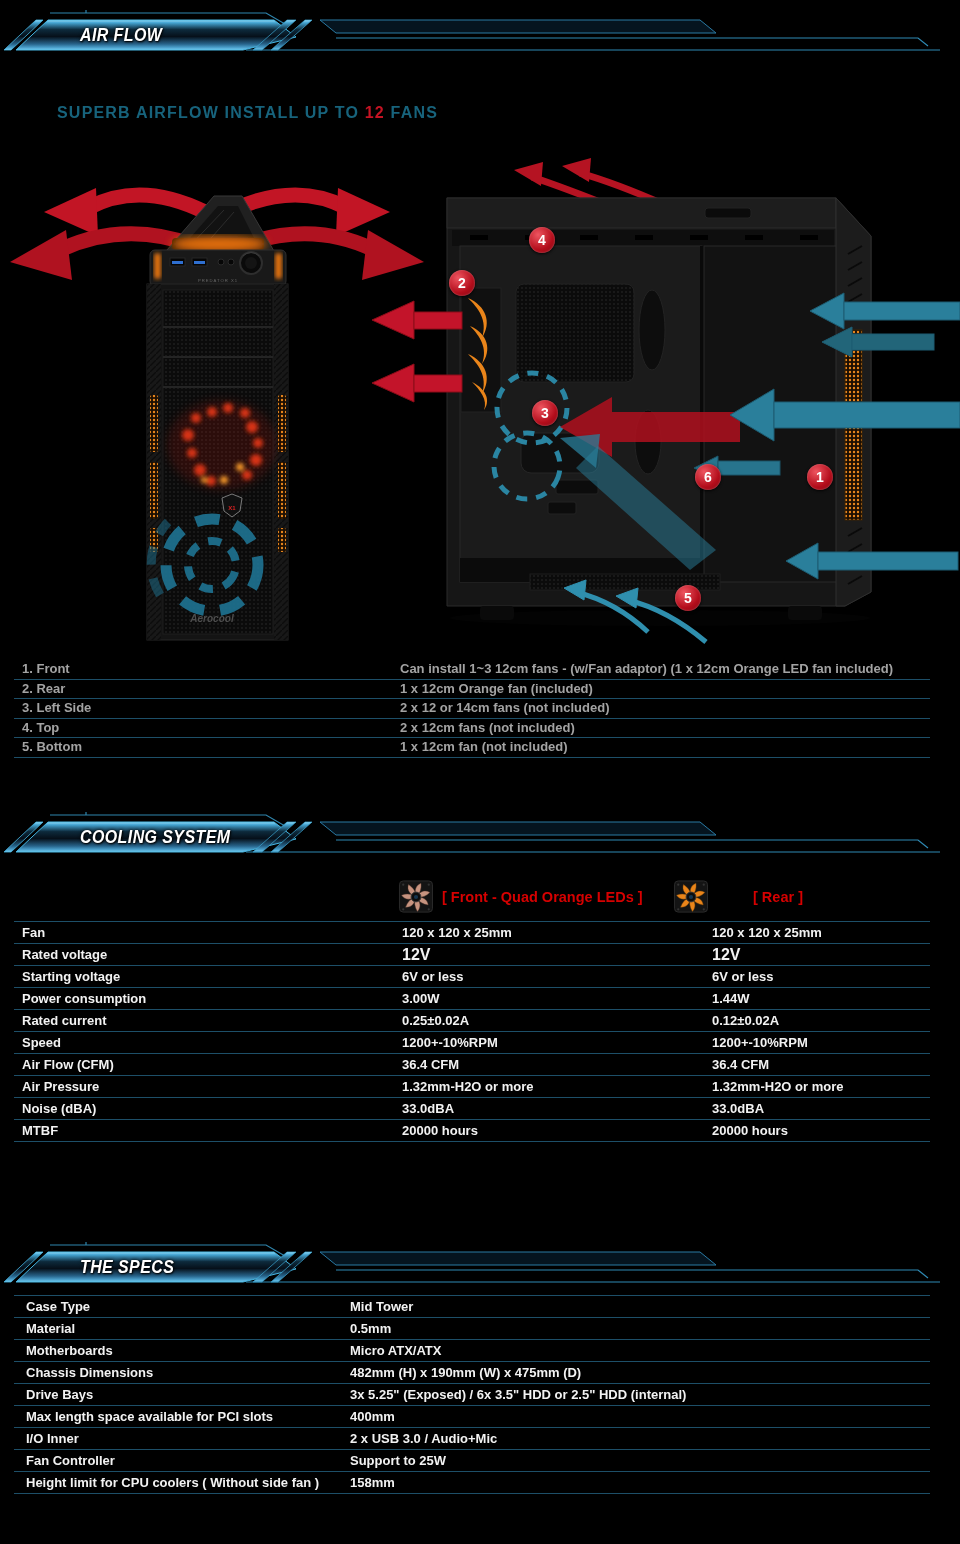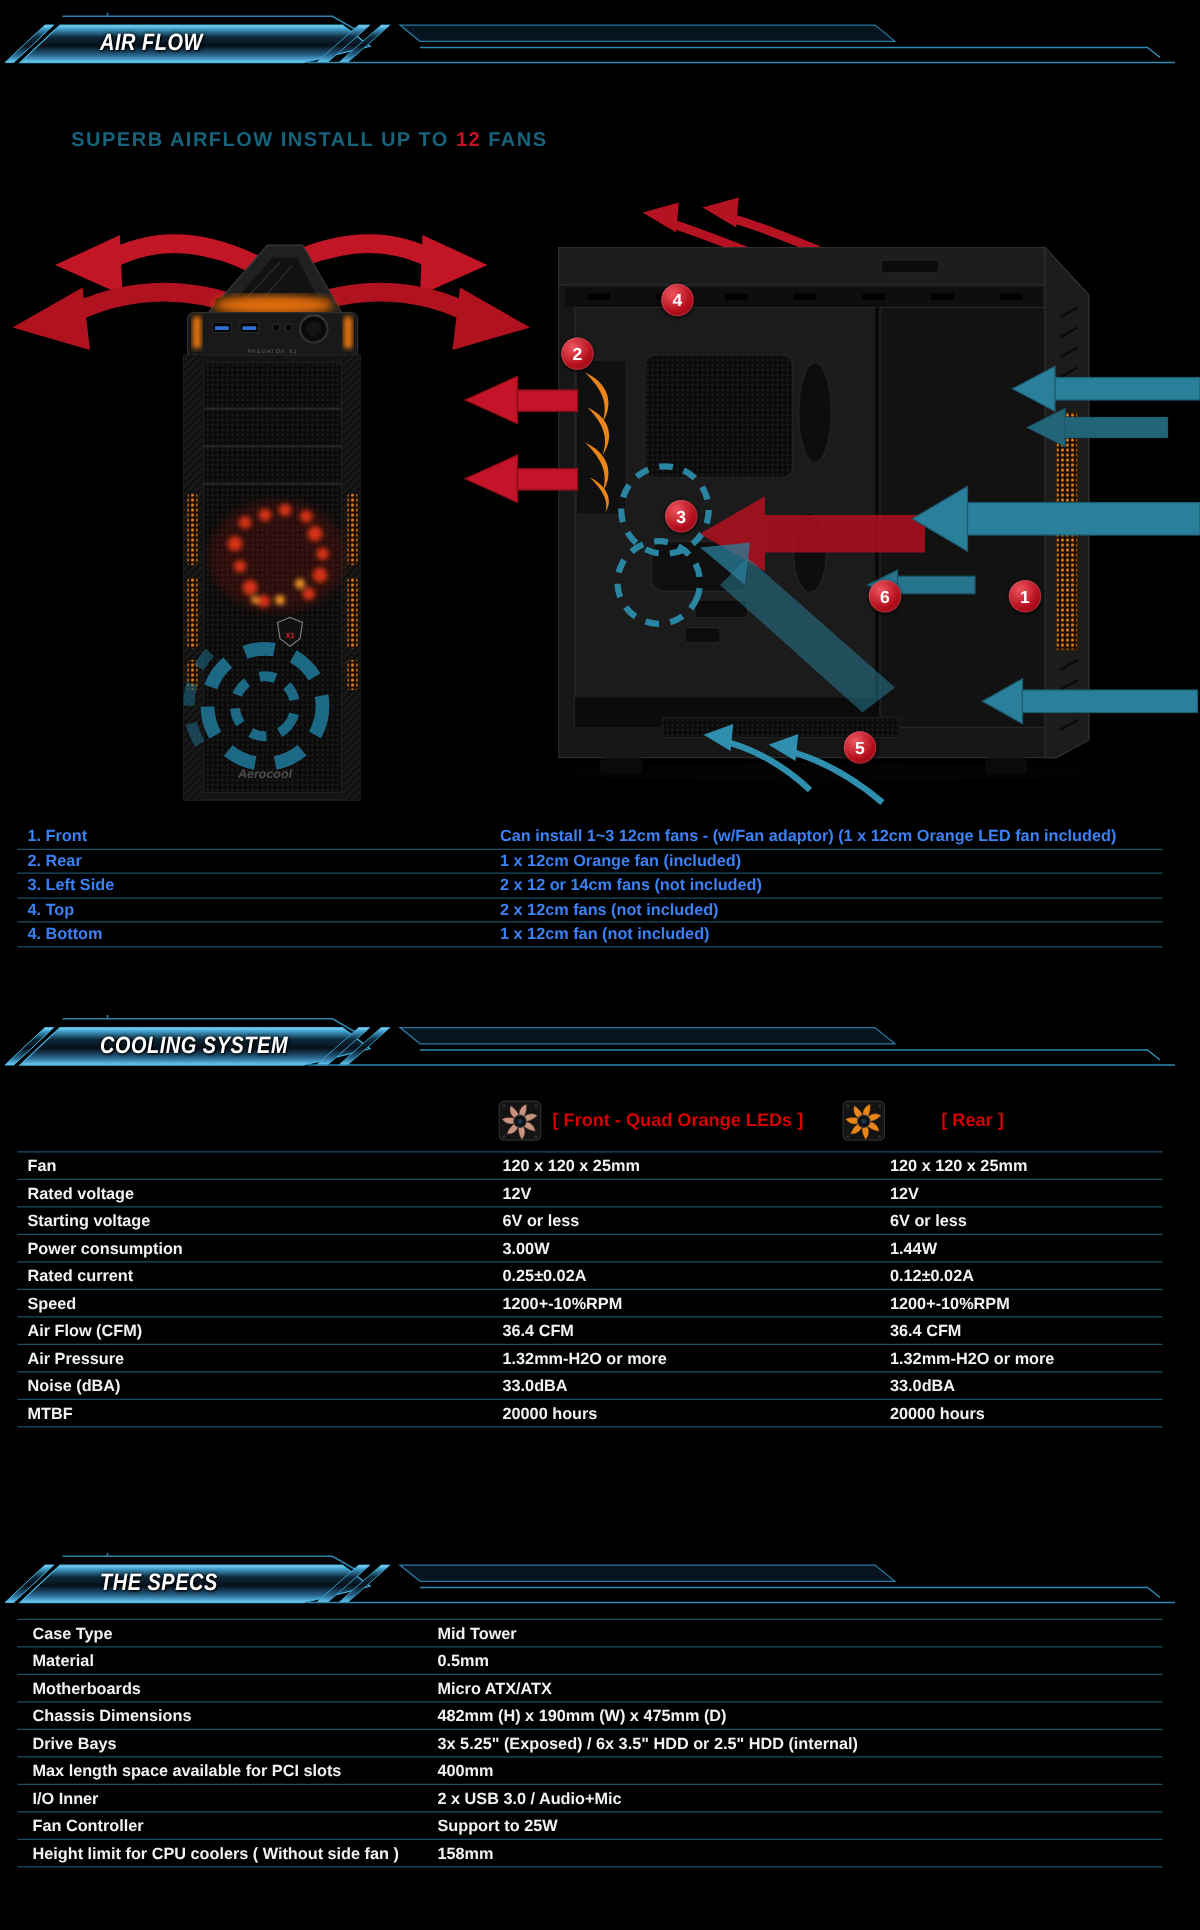--- a/index.html
+++ b/index.html
@@ -19,40 +19,40 @@
   
   .illustration{position:absolute;left:0;top:150px;width:960px;height:510px;}
   .marker{position:absolute;width:26px;height:26px;border-radius:50%;
     background:radial-gradient(circle at 35% 30%,#ee5560,#b30d1b 60%,#7e0712);
     color:#fff;font-size:14px;font-weight:bold;text-align:center;line-height:26px;
     box-shadow:0 1px 3px rgba(0,0,0,.85), inset 0 0 2px rgba(255,255,255,.35);}
 
   
   #airflow-list{position:absolute;left:14px;top:660px;width:916px;}
   .af-row{position:relative;height:18.5px;line-height:18.5px;border-bottom:1px solid #1d4f68;
-    font-size:13px;font-weight:bold;color:#3b82f6;white-space:nowrap;}
+    font-size:13px;font-weight:bold;color:#a3a3a3;white-space:nowrap;}
   .af-label{position:absolute;left:8px;}
   .af-value{position:absolute;left:386px;text-align:right;}
 
   
   .cooling-header{position:absolute;left:0;top:880px;width:960px;height:38px;}
   .fan-col{position:absolute;top:0;display:flex;align-items:center;gap:8px;justify-content:space-between;}
   .fan-col.c1{left:398px;} .fan-col.c2{left:673px;gap:44px;}
   .fan-label{color:#d60000;font-weight:bold;font-size:14.5px;white-space:nowrap;}
   .fan-front .blades{fill:#c79480;} .fan-rear .blades{fill:#ea851a;}
 
   
   .spec-table{position:absolute;left:14px;width:916px;border-top:1px solid #1d4f68;}
   #specs-table{border-top:1px solid #1d4f68;}
   .sp-row{position:relative;height:21px;line-height:21px;border-bottom:1px solid #1d4f68;
     font-size:13px;font-weight:bold;color:#f2f2f2;white-space:nowrap;}
   .sp-label{position:absolute;left:8px;}
   #cooling-table .sp-v1{position:absolute;left:388px;}
   #cooling-table .sp-v2{position:absolute;left:698px;}
-  #cooling-table .small .sp-v1,#cooling-table .small .sp-v2{font-size:13px;}
+  #cooling-table .small .sp-v1,#cooling-table .small .sp-v2{font-size:16px;}
   #specs-table .sp-label{left:12px;}
   #specs-table .sp-v1{position:absolute;left:336px;}
 </style>
 </head>
 <body>
 
 <div class="banner" style="top:10px">
   <div class="banner-art">
 <svg width="960" height="52" viewBox="0 0 960 52">
   <defs>
@@ -329,21 +329,21 @@
     </div>
     <div class="af-row">
       <span class="af-label">3. Left Side</span>
       <span class="af-value">2 x 12 or 14cm fans (not included)</span>
     </div>
     <div class="af-row">
       <span class="af-label">4. Top</span>
       <span class="af-value">2 x 12cm fans (not included)</span>
     </div>
     <div class="af-row">
-      <span class="af-label">4. Bottom</span>
+      <span class="af-label">5. Bottom</span>
       <span class="af-value">1 x 12cm fan (not included)</span>
     </div>
   </div>
 
 <div class="banner" style="top:812px">
   <div class="banner-art">
 <svg width="960" height="52" viewBox="0 0 960 52">
   <defs>
     <linearGradient id="bgrad" x1="0" y1="0" x2="0" y2="1">
       <stop offset="0" stop-color="#9adcf6"></stop>

